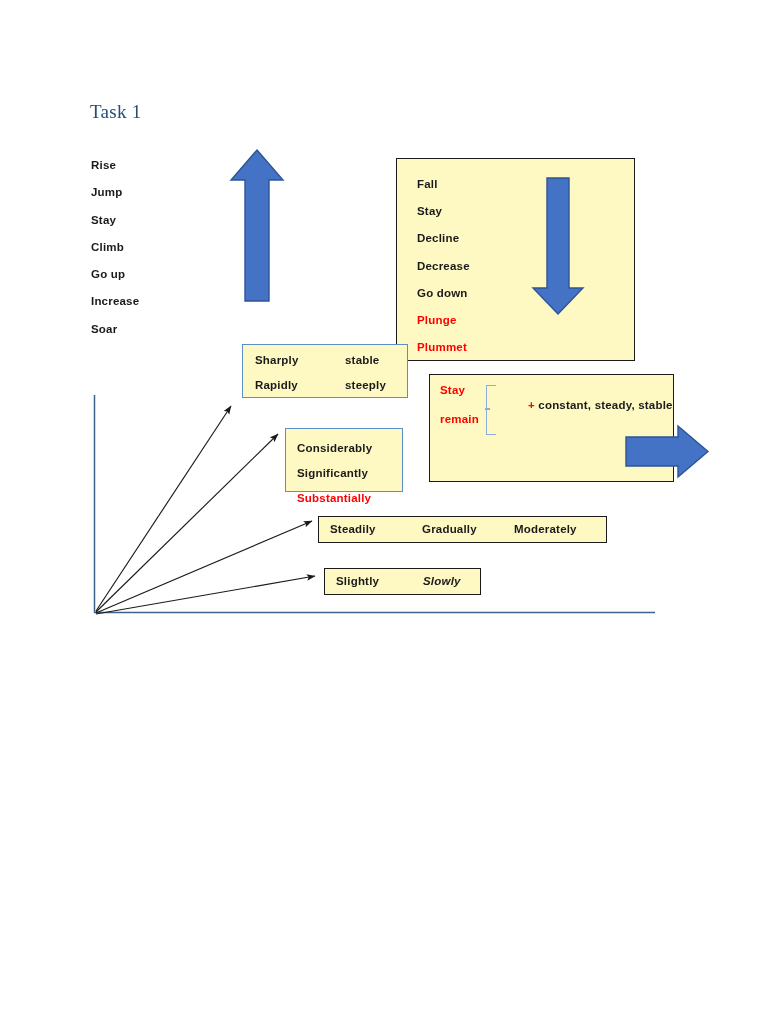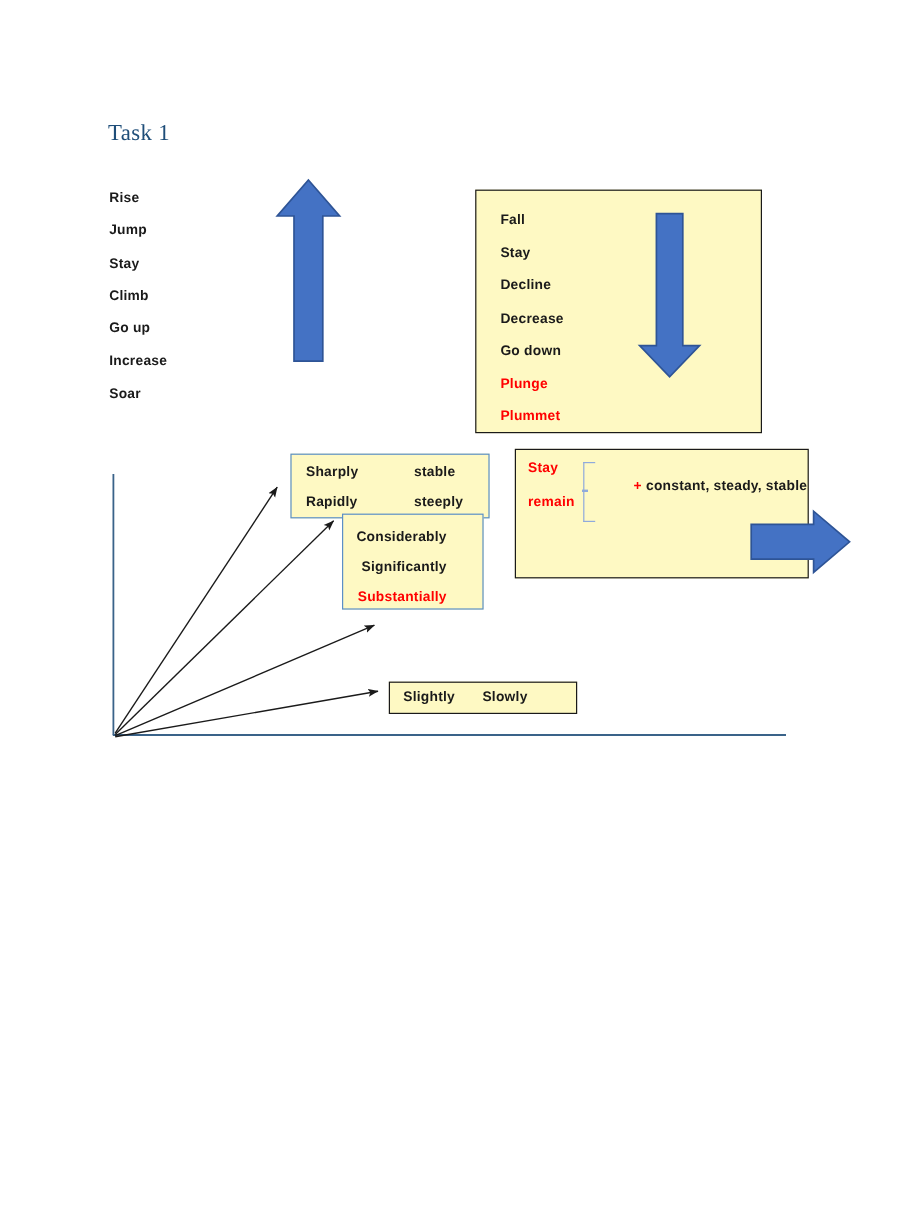--- a/index.html
+++ b/index.html
@@ -71,37 +71,36 @@
   #fall-list {
     position: absolute;
     left: 20px;
     top: 12px;
   }
   #fall-list .item { line-height: 27.2px; }
 
   
   #sharply-box {
     left: 242px;
-    top: 378px;
+    top: 344px;
     width: 166px;
     height: 54px;
     text-align: center;
   }
   #sharply-box .c1 { position: absolute; left: 12px; }
   #sharply-box .c2 { position: absolute; left: 102px; }
   #sharply-box .r1 { top: 9px; }
   #sharply-box .r2 { top: 34px; }
 
   
   #considerably-box {
     left: 285px;
     top: 428px;
     width: 118px;
-    height: 80px;
-    text-align: right;
+    height: 64px;
   }
   #considerably-box .list { position: absolute; left: 11px; top: 7px; }
   #considerably-box .item { line-height: 25px; }
 
   
   #steadily-box {
     left: 318px;
     top: 516px;
     width: 289px;
     height: 27px;
@@ -113,21 +112,21 @@
 
   
   #slightly-box {
     left: 324px;
     top: 568px;
     width: 157px;
     height: 27px;
   }
   #slightly-box .c { position: absolute; top: 6px; }
   #slightly-box .c1 { left: 11px; }
-  #slightly-box .c2 { left: 77px; }
+  #slightly-box .c2 { left: 98px; font-style: italic; }
 
   
   #stay-box {
     left: 429px;
     top: 374px;
     width: 245px;
     height: 108px;
   }
   #stay-stay   { position: absolute; left: 10px; top: 9px; }
   #stay-remain { position: absolute; left: 10px; top: 38px; }
@@ -200,20 +199,25 @@
   </div>
 
   <div class="abs box box-blue" id="considerably-box">
     <div class="list">
       <div class="item">Considerably</div>
       <div class="item">Significantly</div>
       <div class="item red">Substantially</div>
     </div>
   </div>
 
+  <div class="abs box box-black" id="steadily-box">
+    <span class="item c c1">Steadily</span>
+    <span class="item c c2">Gradually</span>
+    <span class="item c c3">Moderately</span>
+  </div>
 
   <div class="abs box box-black" id="slightly-box">
     <span class="item c c1">Slightly</span>
     <span class="item c c2">Slowly</span>
   </div>
 
   <div class="abs box box-black" id="stay-box">
     <span class="item red" id="stay-stay">Stay</span>
     <span class="item red" id="stay-remain">remain</span>
     <span id="stay-bracket"></span>

